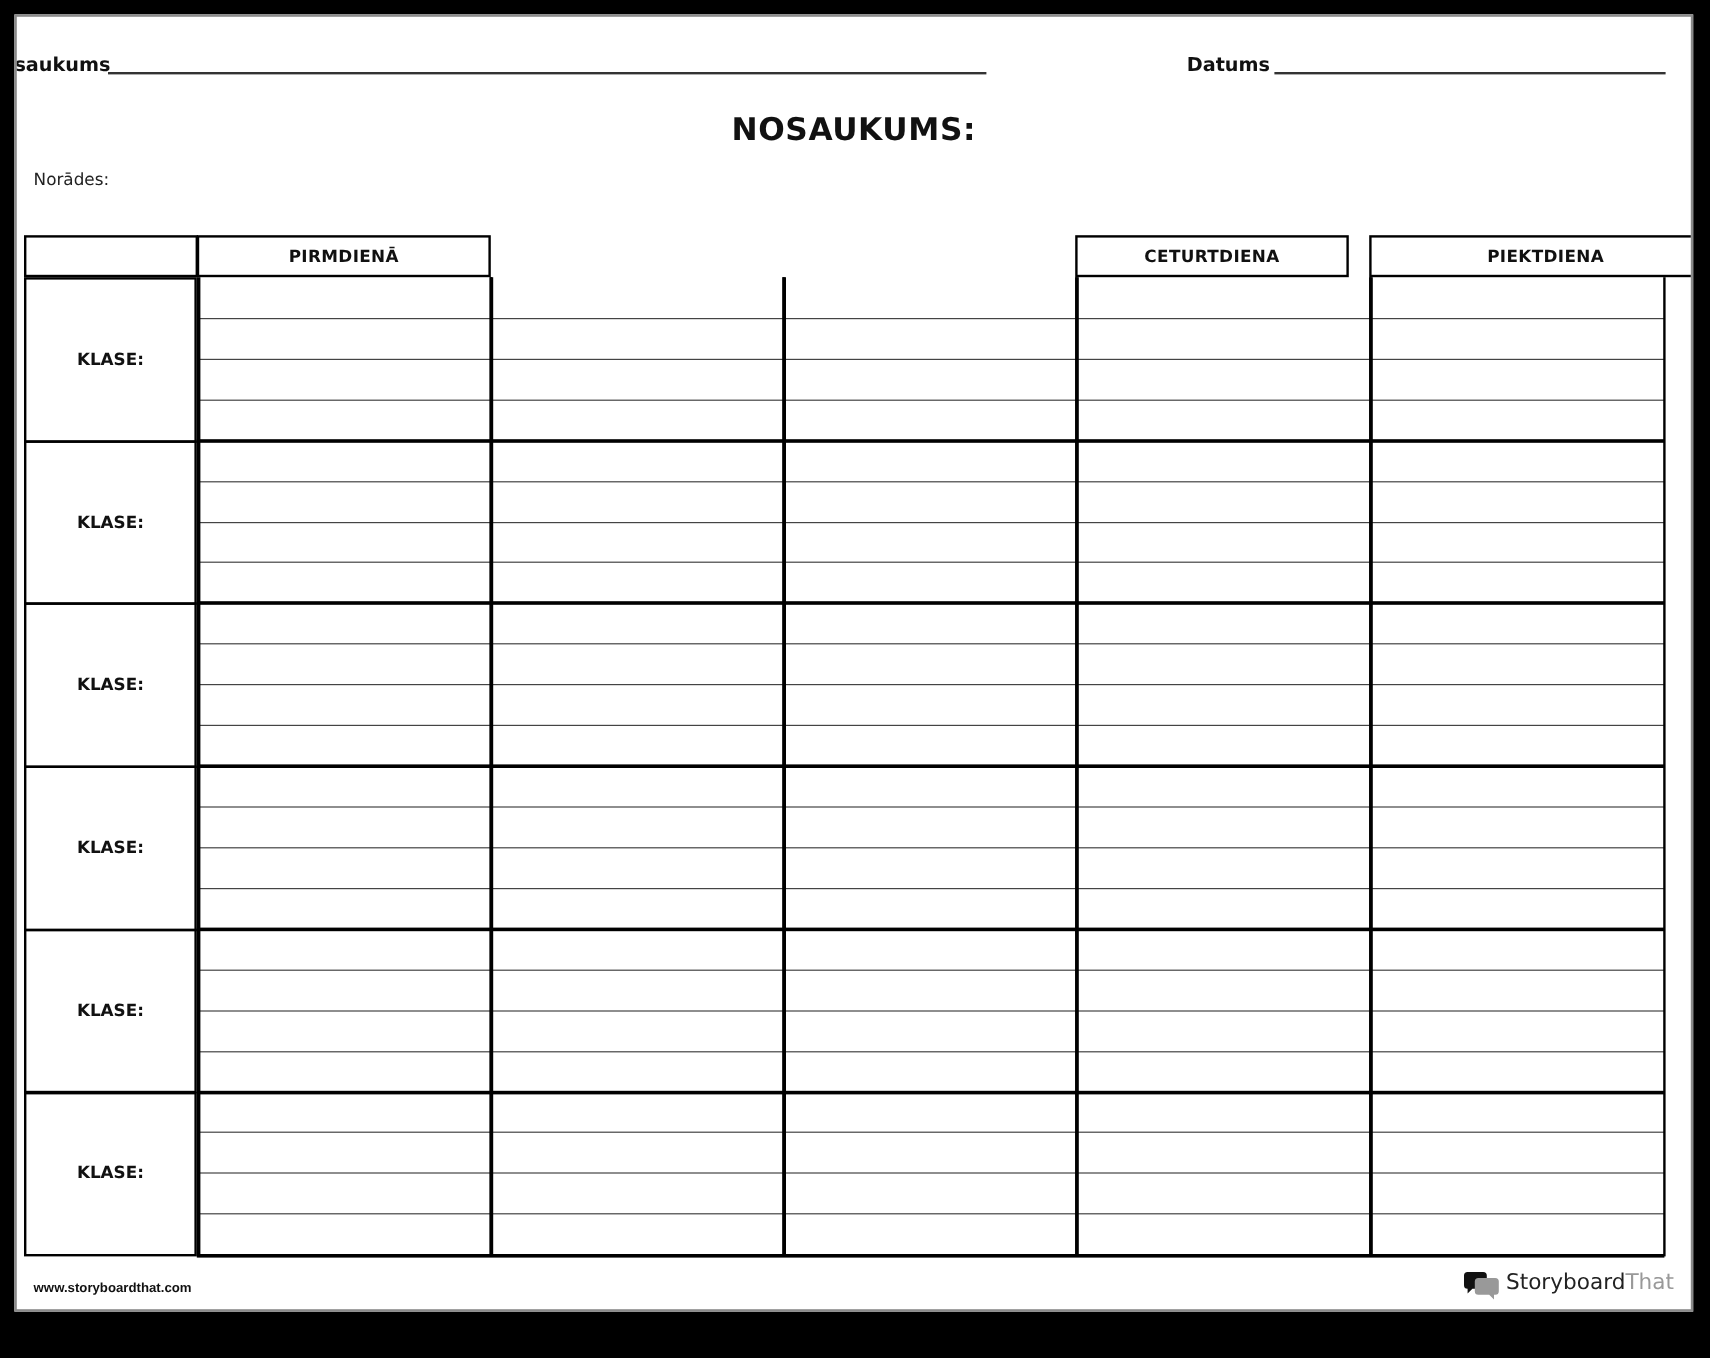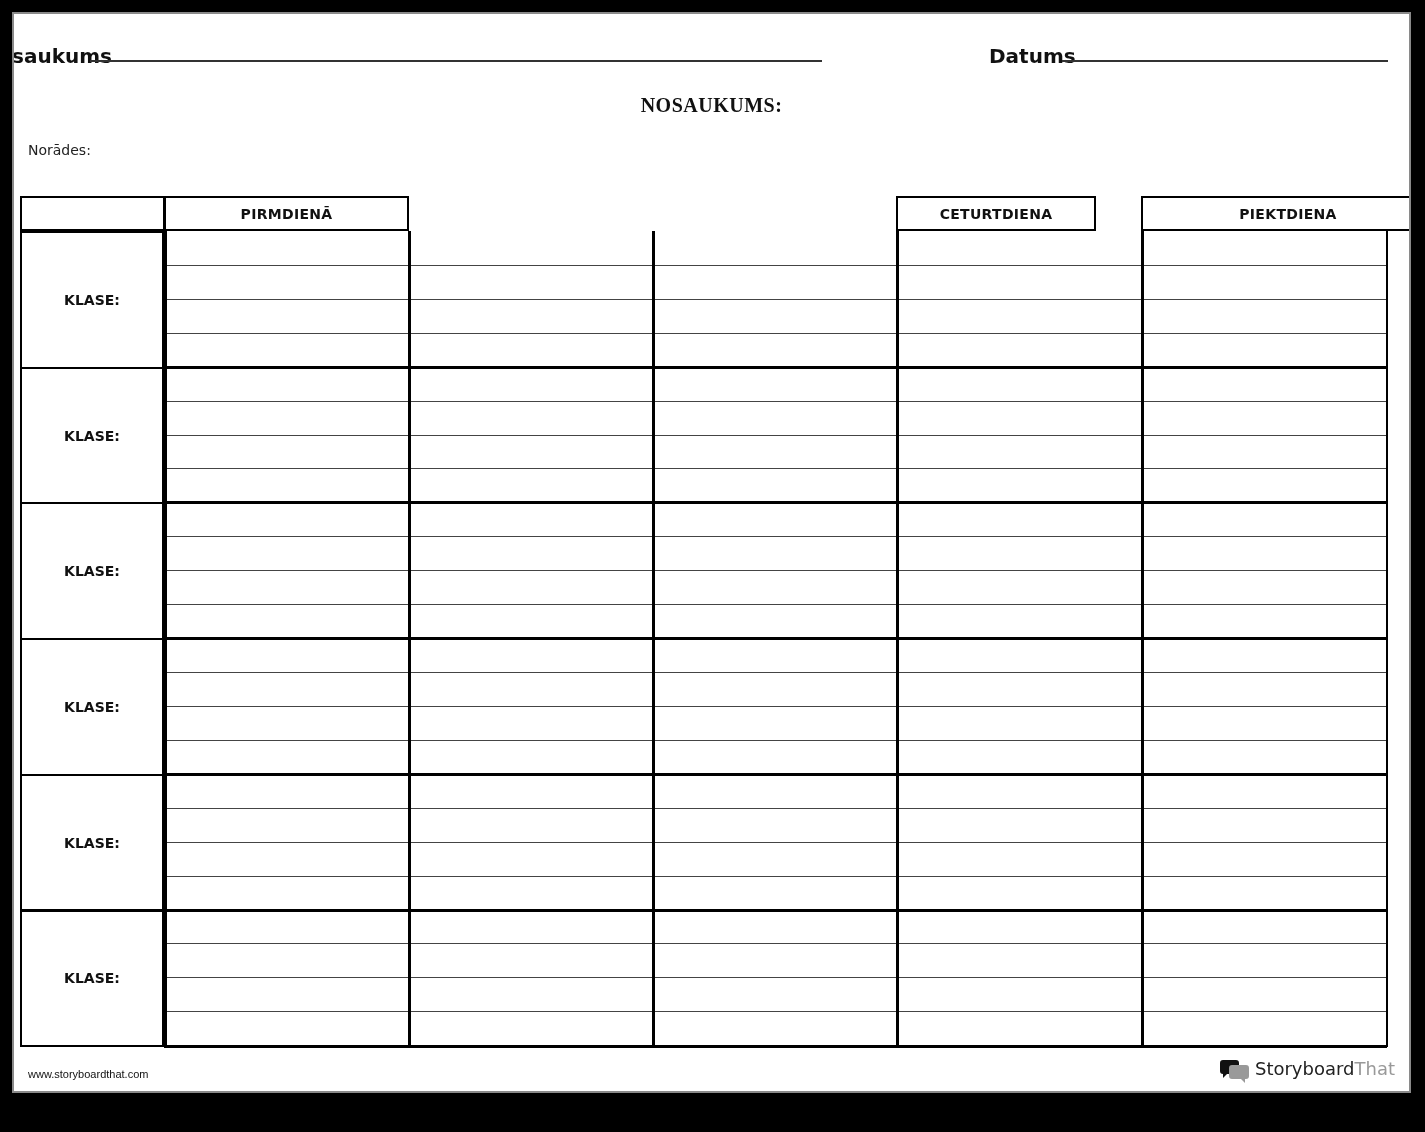--- a/index.html
+++ b/index.html
@@ -1,52 +1,52 @@
 <!DOCTYPE html>
 <html><head>
 <meta charset="utf-8">
 <style>
   html, body { margin:0; padding:0; }
   body { width:1425px; height:1132px; background:#000; position:relative; overflow:hidden;
          font-family:"DejaVu Sans", sans-serif; color:#111; }
   .page { position:absolute; left:12px; top:12px; width:1399px; height:1081px; background:#fff;
           box-sizing:border-box; border:2px solid #8a8a8a; overflow:hidden; }
-  .field-label { position:absolute; font-weight:bold; font-size:20px; }
+  .field-label { position:absolute; font-weight:bold; font-size:16px; }
   .field-line { position:absolute; height:0; border-top:2px solid #333; }
-  .title { position:absolute; left:0; width:100%; top:80px; text-align:center; font-weight:bold; font-size:20px; letter-spacing:0.5px;font-family:Liberation Serif, serif; }
+  .title { position:absolute; left:0; width:100%; top:80px; text-align:center; font-weight:bold; font-size:26px; letter-spacing:0.5px; }
   .instructions { position:absolute; left:14px; top:128px; font-size:14px; color:#222; }
   .grid { position:absolute; left:6px; top:182px; width:1367px; height:849px;text-decoration:underline; }
   .hcell { position:absolute; top:0; height:35px; box-sizing:border-box; border:2px solid #000; margin-left:-1px;
            display:flex; align-items:center; justify-content:center; font-weight:bold; font-size:14px; letter-spacing:0.3px; }
   .group-label { position:absolute; left:0; width:144px; box-sizing:border-box; border:2px solid #000;
                  display:flex; align-items:center; justify-content:center; font-weight:bold; font-size:14px; }
   .dcol { position:absolute; box-sizing:border-box; border-left:3px solid #000; border-right:2px solid #000; }
   .sub { position:absolute; left:0; right:0; border-top:1.5px solid #444; }
   .grpline { position:absolute; left:144px; right:0; border-top:3px solid #000; }
-  .footer-url { position:absolute; left:14px; top:1054px; font-size:11px; font-weight:normal; font-family:"Liberation Sans", sans-serif; }
+  .footer-url { position:absolute; left:14px; top:1054px; font-size:11px; font-weight:bold; font-family:"Liberation Sans", sans-serif; }
   .logo { position:absolute; right:14px; top:1044px; display:flex; align-items:flex-start; gap:4px; font-size:18px; }
   .logo .a { color:#222; } .logo .b { color:#999; }
 </style>
 </head>
 <body>
 
 <div class="page">
   <span class="field-label" style="left:-2px;top:30px;">saukums</span>
   <div class="field-line" style="left:76px;top:46px;width:732px;"></div>
 
   <span class="field-label" style="left:975px;top:30px;">Datums</span>
   <div class="field-line" style="left:1048px;top:46px;width:326px;"></div>
 
   <div class="title">NOSAUKUMS:</div>
   <div class="instructions">Norādes:</div>
 
   <div class="grid">
     <div class="hcell" style="left:1px;width:145px;"></div>
     <div class="hcell" style="left:145px;width:245px;">PIRMDIENĀ</div>
-    <div class="hcell" style="left:877px;width:200px;">CETURTDIENA</div>
+    <div class="hcell" style="left:877px;width:228px;">CETURTDIENA</div>
     <div class="hcell" style="left:1122px;width:294px;">PIEKTDIENA</div>
 
     <div id="body-area">
         <div class="group-label" style="top:35px;height:137.7px;">
           <span>KLASE:</span>
         </div>
         <div class="sub" style="left:144px;top:68.925px;"></div>
         <div class="sub" style="left:144px;top:102.85px;"></div>
         <div class="sub" style="left:144px;top:136.77499999999998px;"></div>
         <div style="position:absolute;left:147px;width:240px;top:36px;height:31.924999999999997px;"></div>

